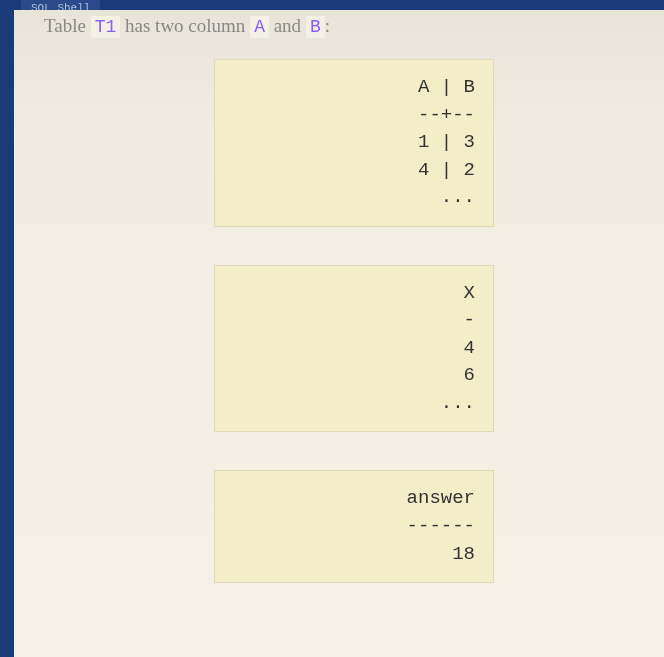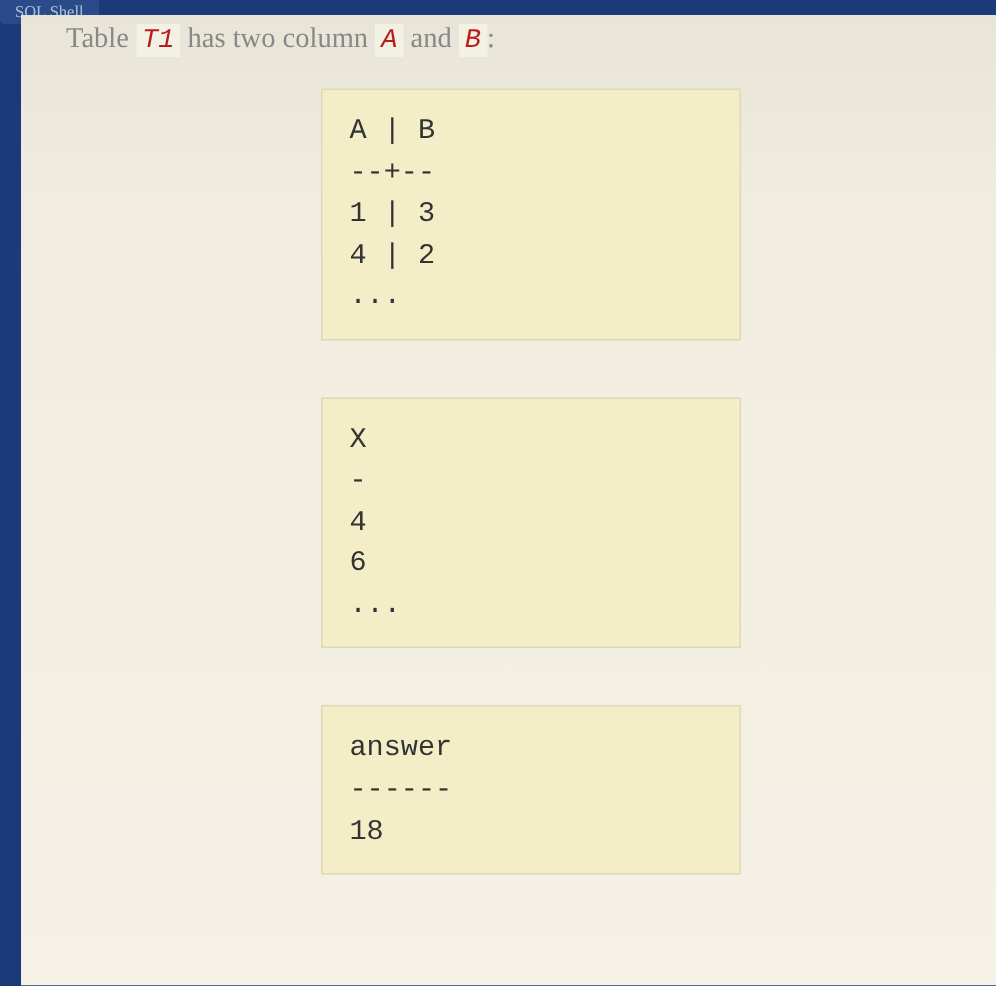--- a/index.html
+++ b/index.html
@@ -7,26 +7,26 @@
       width: 664px;
       height: 657px;
       background: #1a3a7a;
       font-family: Georgia, 'Times New Roman', serif;
       overflow: hidden;
       position: relative;
     }
     .tab {
       position: absolute;
       top: 0;
-      left: 0;
+      left: 21px;
       background: #2a4a8a;
       color: #b0c0d8;
       padding: 2px 10px;
       font-size: 11px;
-      font-family: Liberation Serif, serif;
+      font-family: Liberation Mono, monospace;
       border-radius: 0 0 3px 3px;
     }
     .content-area {
       position: absolute;
       left: 14px;
       right: 0;
       top: 10px;
       bottom: 0;
       background: linear-gradient(180deg, #e8e4d8 0%, #f0ecdf 20%, #f5f1e6 100%);
       padding: 0;
@@ -42,37 +42,37 @@
       color: #888;
       padding-top: 2px;
     }
     .mono-inline {
       font-family: 'Courier New', monospace;
       background: #f3f0e4;
       padding: 1px 4px;
       font-size: 18px;
     }
     .mono-inline.faded {
-      color: #b91c1c;
-      font-style: italic;
+      color: #8b5cf6;
     }
     .code-block {
       margin: 10px 30px 10px 200px;
       background: #f3eec8;
       border: 1px solid #ddd8b8;
       padding: 14px 18px;
       font-family: 'Courier New', monospace;
       font-size: 19px;
       color: #333;
       line-height: 1.45;
       white-space: pre;
       width: 280px;
     }
     .code-block.narrow {
       width: 280px;
+      text-align: right;
     }
     .code-block.gray {
       background: #ebe8db;
       border: 1px solid #d5d2c5;
       margin-left: 200px;
       width: 440px;
     }
     .spacer { height: 18px; }
   </style>
 </head>

